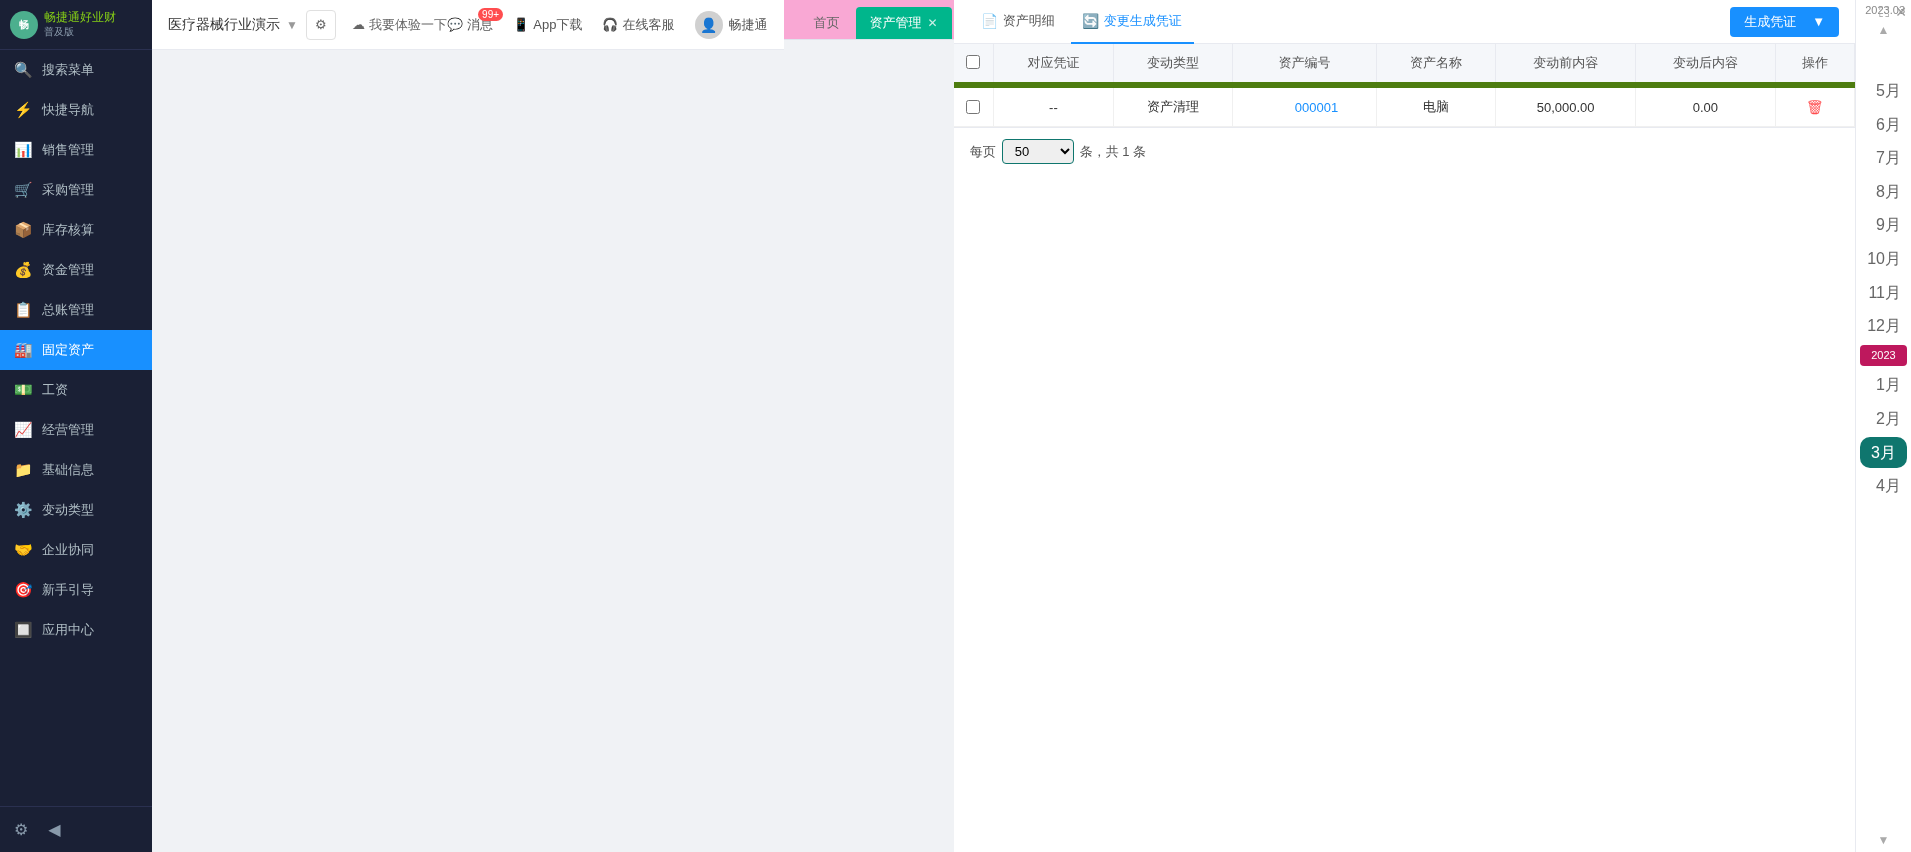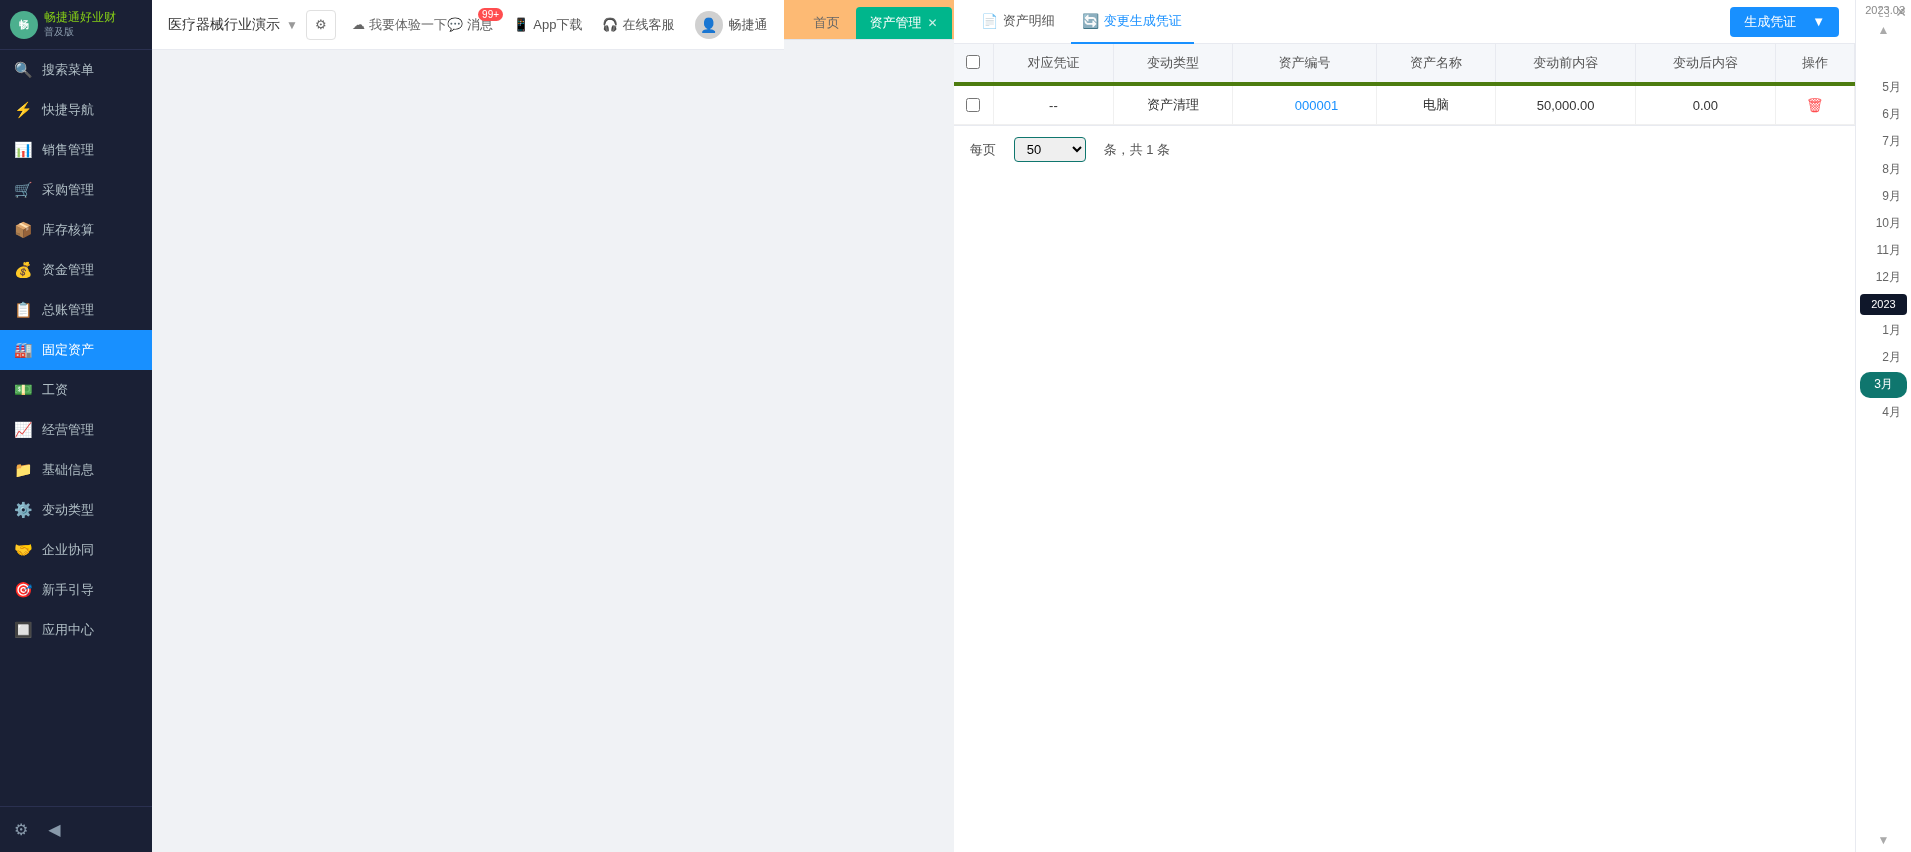--- a/index.html
+++ b/index.html
@@ -173,21 +173,21 @@
       display: flex;
       align-items: center;
       justify-content: center;
       color: #888;
       font-size: 14px;
     }
 
     
     .tab-bar {
       height: 40px;
-      background: #fdba74;
+      background: #f9a8d4;
       border-bottom: 1px solid #e0e4ed;
       display: flex;
       align-items: flex-end;
       padding-left: 16px;
       flex-shrink: 0;
     }
     .tab-item {
       height: 32px;
       padding: 0 14px;
       display: flex;
@@ -277,21 +277,21 @@
       border-collapse: collapse;
       font-size: 13px;
     }
     thead tr {
       background: #f5f7fa;
     }
     th {
       padding: 10px 12px;
       font-weight: 500;
       color: #555;
-      border-bottom: 4px solid #4d7c0f;
+      border-bottom: 6px solid #4d7c0f;
       border-right: 1px solid #e8eaf0;
       text-align: center;
       white-space: nowrap;
     }
     th:first-child { width: 40px; }
     td {
       padding: 10px 12px;
       color: #333;
       border-bottom: 1px solid #f0f0f0;
       border-right: 1px solid #f0f0f0;
@@ -318,21 +318,20 @@
     .pagination-bar {
       height: 48px;
       background: #fff;
       border-top: 1px solid #e8eaf0;
       display: flex;
       align-items: center;
       padding: 0 16px;
       font-size: 13px;
       color: #555;
       flex-shrink: 0;
-      gap: 12px;
     }
     .page-size-select {
       border: 1px solid #0f766e;
       border-radius: 4px;
       padding: 3px 20px 3px 8px;
       font-size: 13px;
       appearance: auto;
       cursor: pointer;
       margin: 0 6px;
     }
@@ -366,37 +365,37 @@
       font-size: 14px;
       z-index: 10;
     }
     .timeline-content {
       margin-top: 28px;
       flex: 1;
       overflow-y: auto;
       padding: 4px 0;
     }
     .timeline-month {
-      font-size: 12px;
+      font-size: 16px;
       color: #666;
       text-align: right;
       padding: 4px 10px;
       cursor: pointer;
       line-height: 1.6;
     }
     .timeline-month.active-month {
       background: #0f766e;
       color: white;
       border-radius: 10px;
       margin: 1px 4px;
       padding: 3px 6px;
       text-align: center;
     }
     .timeline-month.year-label {
-      background: #0f172a;
+      background: #be185d;
       color: white;
       border-radius: 4px;
       margin: 2px 4px;
       padding: 2px 4px;
       font-size: 11px;
       text-align: center;
     }
     .timeline-scroll-up, .timeline-scroll-down {
       display: flex;
       align-items: center;

